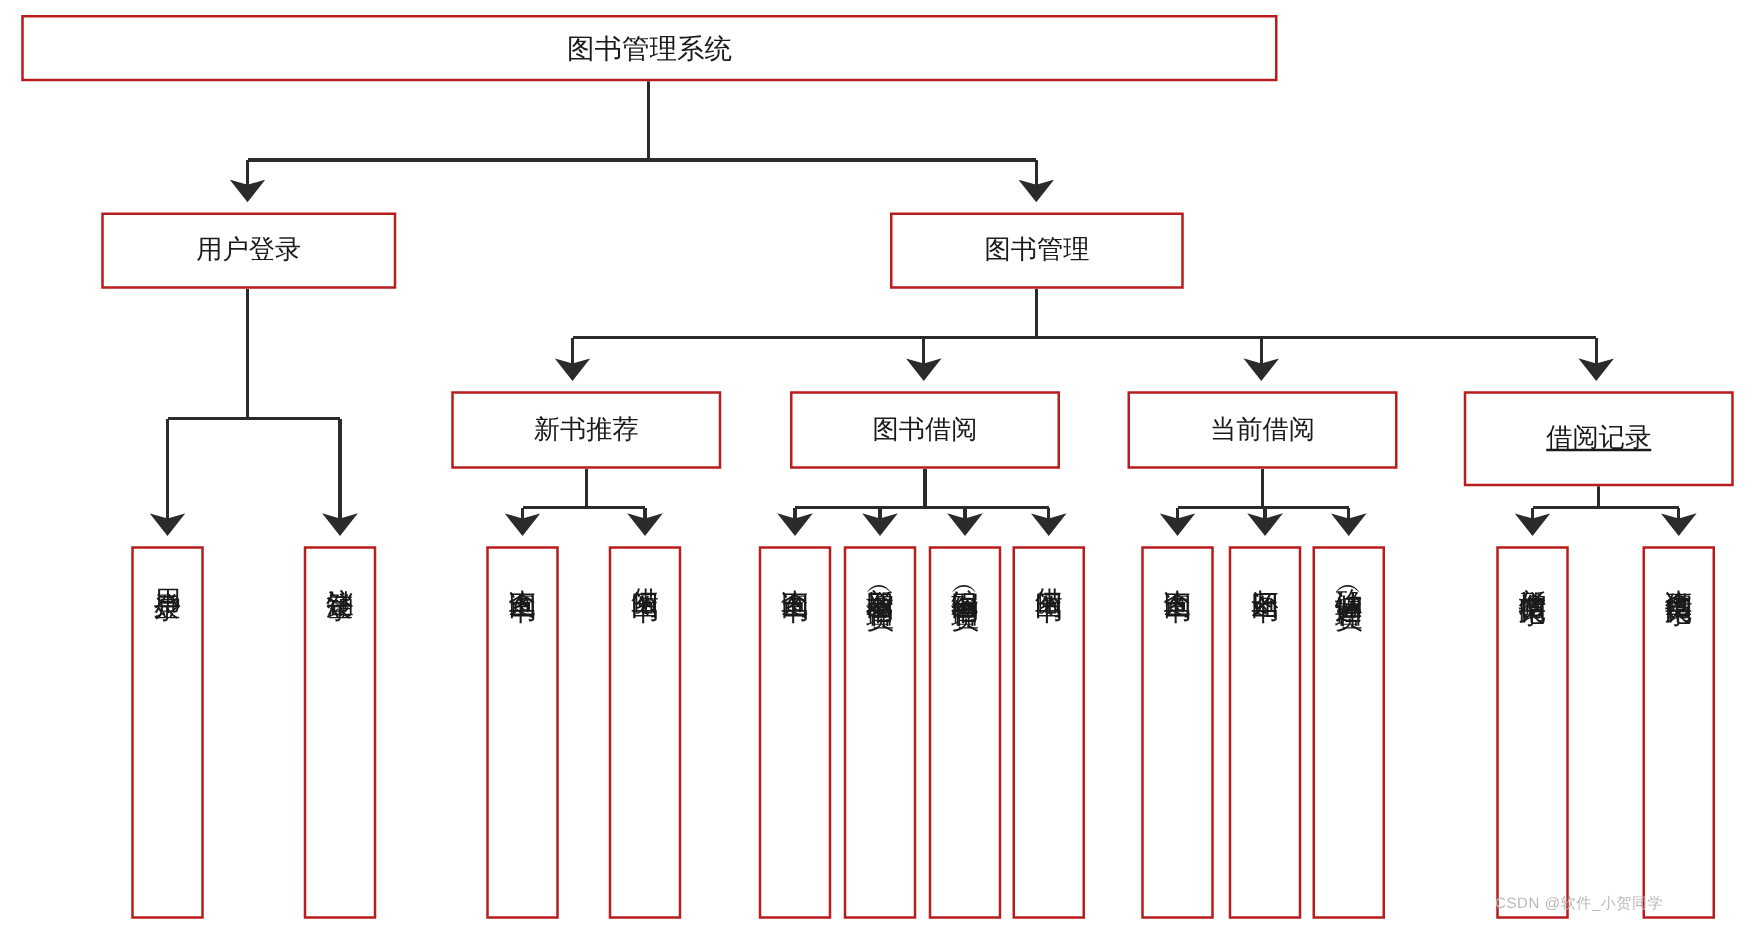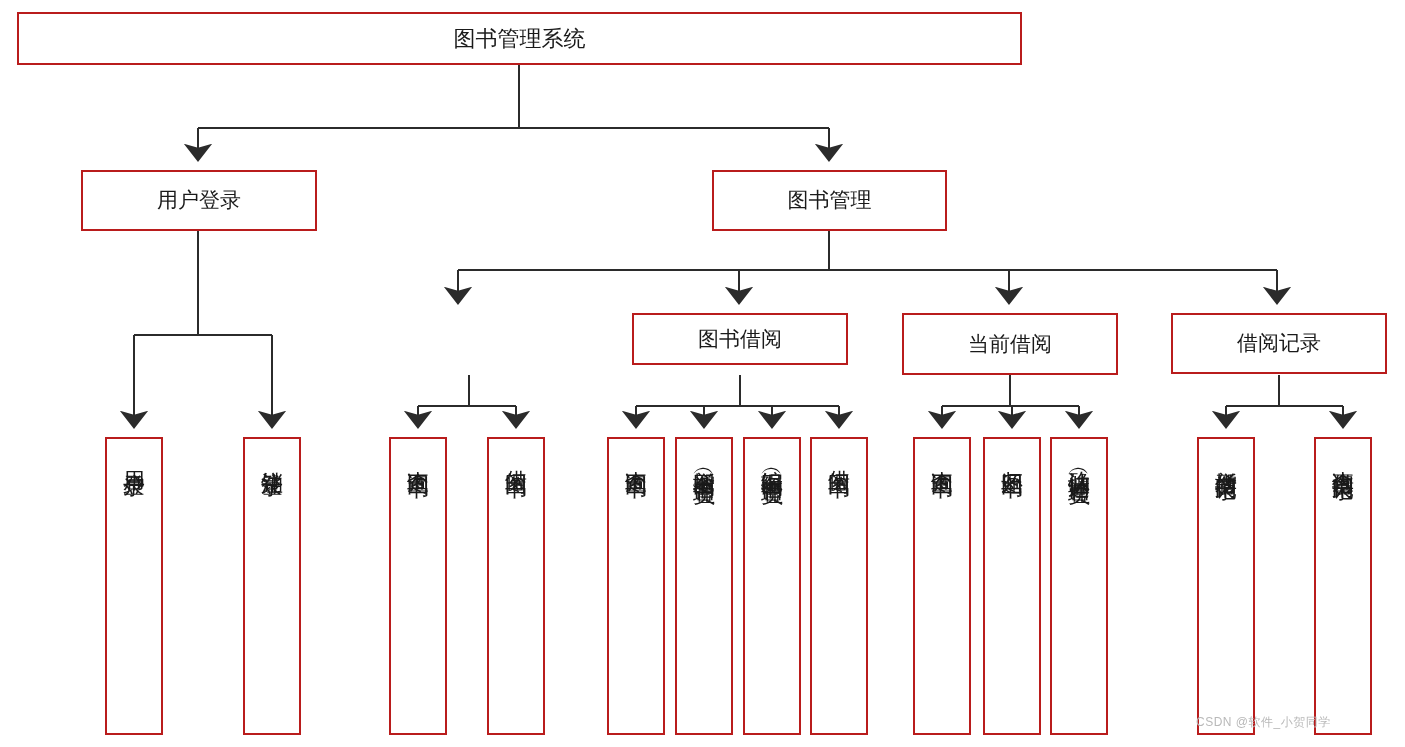--- a/index.html
+++ b/index.html
@@ -131,27 +131,30 @@
     <span class="node-label">图书管理系统</span>
   </div>
 
   <div class="node horiz" style="left:81px; top:170px; width:236px; height:61px;">
     <span class="node-label">用户登录</span>
   </div>
   <div class="node horiz" style="left:712px; top:170px; width:235px; height:61px;">
     <span class="node-label">图书管理</span>
   </div>
 
-  <div class="node horiz" style="left:632px; top:313px; width:216px; height:52px;">
+  <div class="node horiz" style="left:361px; top:313px; width:216px; height:62px;">
+    <span class="node-label">新书推荐</span>
+  </div>
+  <div class="node horiz" style="left:632px; top:313px; width:216px; height:62px;">
     <span class="node-label">图书借阅</span>
   </div>
   <div class="node horiz" style="left:902px; top:313px; width:216px; height:62px;">
     <span class="node-label">当前借阅</span>
   </div>
-  <div class="node horiz" style="left:1171px; top:313px; width:216px; height:61px;">
+  <div class="node horiz" style="left:1171px; top:313px; width:216px; height:76px;text-decoration:underline;">
     <span class="node-label">借阅记录</span>
   </div>
 
   <div class="node vert" style="left:105px; top:437px; width:58px; height:298px;">
     <span class="node-label">用户登录</span>
   </div>
   <div class="node vert" style="left:243px; top:437px; width:58px; height:298px;">
     <span class="node-label">注销登录</span>
   </div>
 

